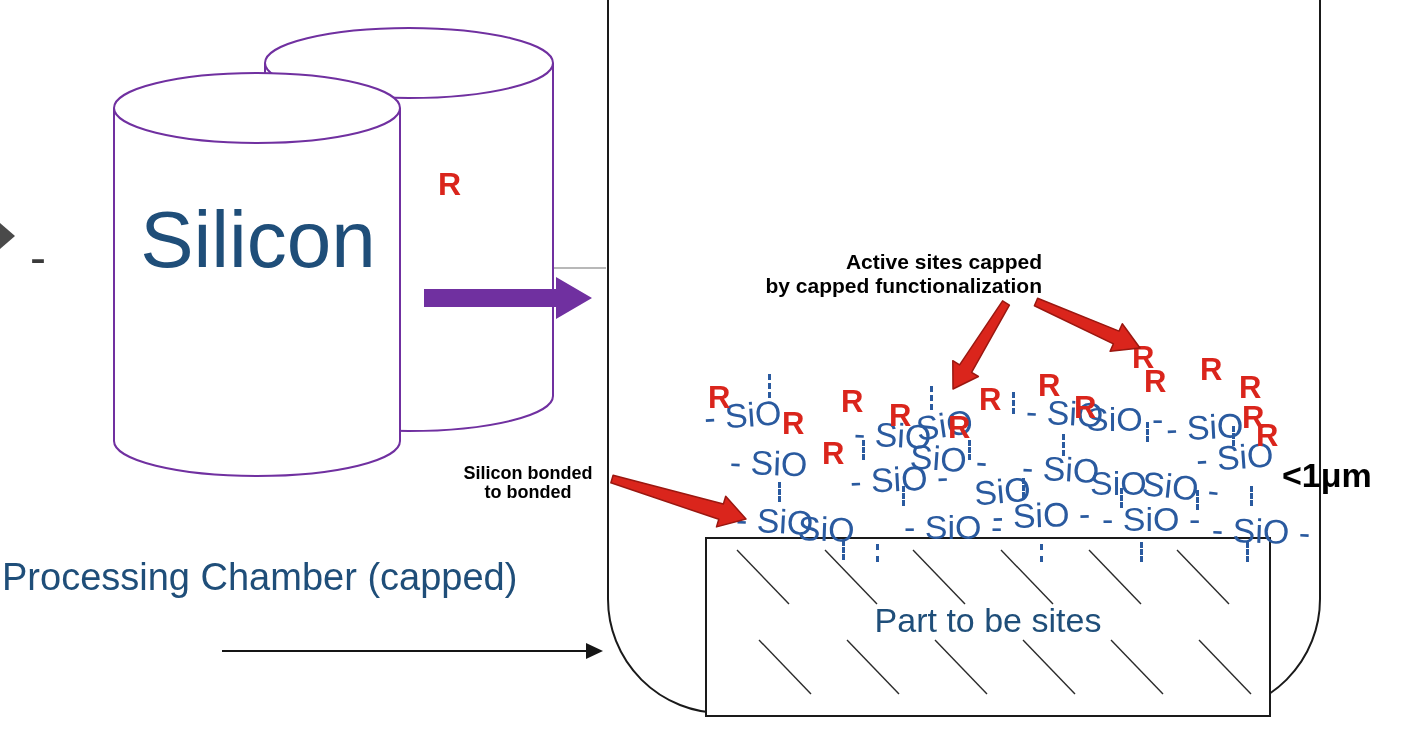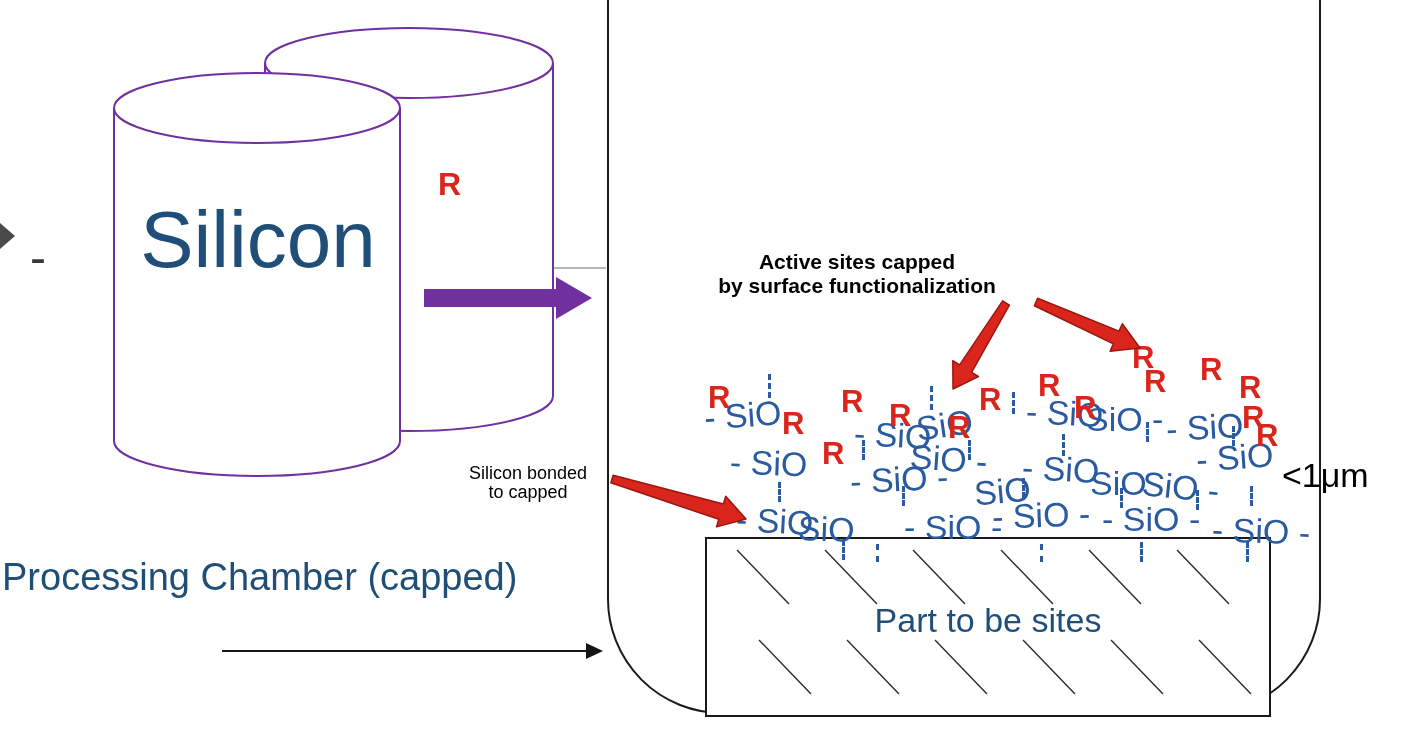--- a/index.html
+++ b/index.html
@@ -24,25 +24,25 @@
   .rlab{position:absolute;font-size:31px;font-weight:600;color:var(--red);line-height:1}
   .vdash{position:absolute;width:0;border-left:3px dashed var(--sio-blue)}
   .overlay{position:absolute;left:0;top:0;z-index:4;pointer-events:none}
   .cyl{fill:#fff;stroke:var(--purple);stroke-width:2}
   .flow{fill:var(--purple)}
   .red-arrow{fill:var(--red);stroke:#9a1710;stroke-width:1.5;stroke-linejoin:round}
   .gas-label{position:absolute;left:100px;top:190px;width:316px;text-align:center;
     font-size:80px;line-height:100px;color:var(--heading-blue);z-index:5}
   .cyl-r{position:absolute;left:438px;top:166px;font-size:32px;font-weight:600;
     color:var(--red);z-index:5}
-  .active-cap{position:absolute;left:692px;top:250px;width:330px;text-align:center;
+  .active-cap{position:absolute;left:712px;top:250px;width:330px;text-align:right;
     font-size:21px;font-weight:700;line-height:24px;z-index:5}
   .silicon-cap{position:absolute;left:452px;top:464px;width:152px;text-align:center;
-    font-size:18px;font-weight:400;line-height:19px;z-index:5}
-  .scale{position:absolute;left:1282px;top:456px;font-size:34px;font-weight:400;z-index:5}
+    font-size:18px;font-weight:700;line-height:19px;z-index:5}
+  .scale{position:absolute;left:1282px;top:456px;font-size:34px;font-weight:700;z-index:5}
   .chamber-label{position:absolute;left:2px;top:556px;font-size:38px;
     color:var(--heading-blue);z-index:5;white-space:nowrap}
   .edge-dash{position:absolute;left:30px;top:230px;font-size:48px;color:#3a3a3a;z-index:5}
 </style>
 </head>
 <body>
 
 <div>
 
   <div class="chamber"></div>
@@ -144,26 +144,26 @@
   </svg>
 
   <div class="gas-label">
     <div>Silicon</div>
   </div>
 
   <div class="cyl-r">R</div>
 
   <div class="active-cap">
     <div>Active sites capped</div>
-    <div>by surface functionalization</div>
+    <div>by capped functionalization</div>
   </div>
 
   <div class="silicon-cap">
     <div>Silicon bonded</div>
-    <div>to capped</div>
+    <div>to bonded</div>
   </div>
 
   <div class="scale">&lt;1μm</div>
 
   <div class="chamber-label">Processing Chamber (capped)</div>
 
   <div class="edge-dash">-</div>
 
 </div>
 

